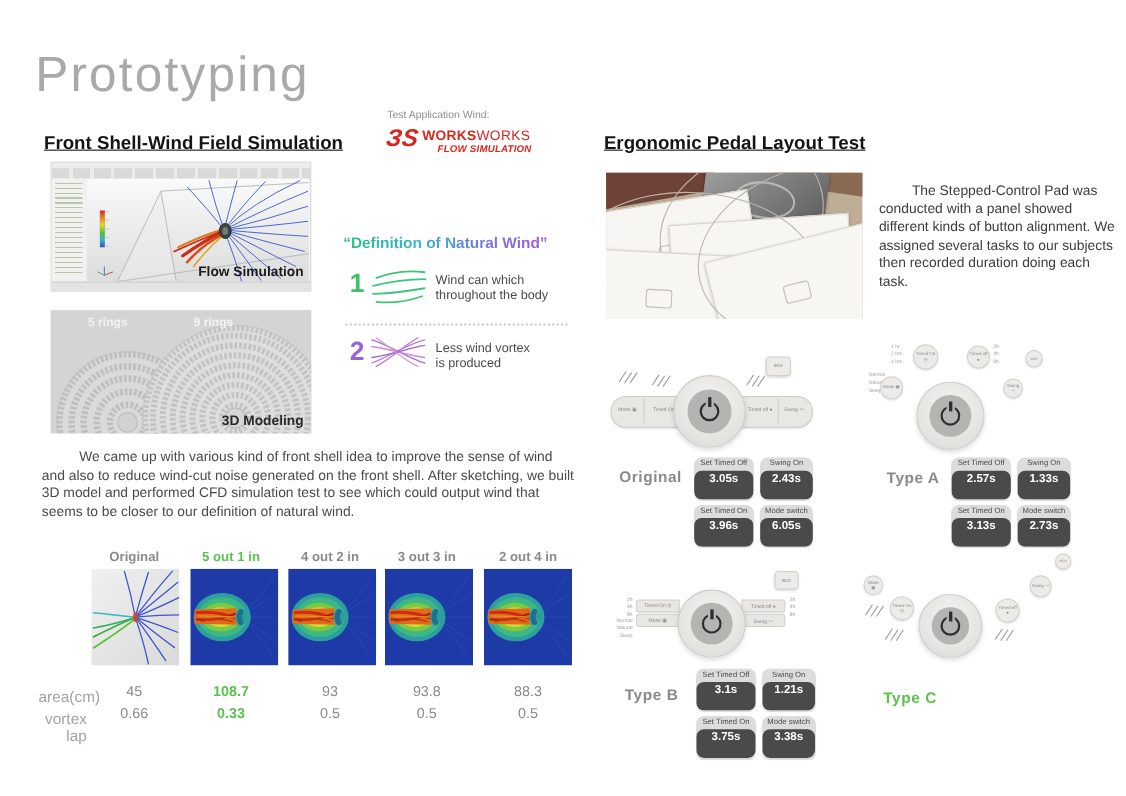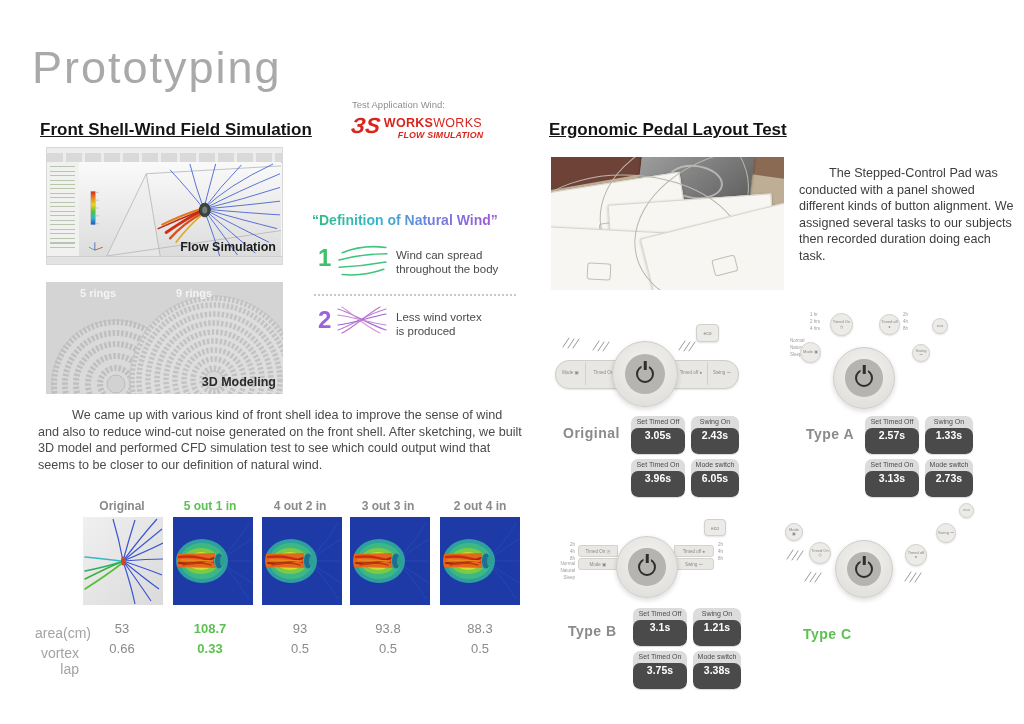--- a/index.html
+++ b/index.html
@@ -247,21 +247,21 @@
     <div class="def-h">“Definition of Natural Wind”</div>
     <div class="def-num" style="left:6px;top:38px;color:#3fc06a;">1</div>
     <svg class="def-ico" style="left:24px;top:36px;width:54px;height:38px;" viewBox="0 0 52 36">
       <g fill="none" stroke="#3fc47c" stroke-width="1.6" stroke-linecap="round">
         <path d="M6,10 Q26,2 48,5"></path>
           <path d="M3,17 Q26,11 49,11"></path>
         <path d="M3,24 Q26,23 48,19"></path>
           <path d="M6,31 Q26,33 46,26"></path>
       </g>
     </svg>
-    <div class="def-txt pre" style="left:84px;top:42px;">Wind can spread
+    <div class="def-txt pre" style="left:84px;top:42px;">Wind can which
 throughout the body</div>
     <div class="def-div"></div>
     <div class="def-num" style="left:6px;top:100px;color:#9a63d8;">2</div>
     <svg class="def-ico" style="left:24px;top:98px;width:52px;height:32px;" viewBox="0 0 52 30">
       <g fill="none" stroke-width="1.2" stroke-linecap="round">
         <path d="M2,4 C16,8 34,20 50,25" stroke="#a86fd8"></path>
           <path d="M2,25 C16,20 34,8 50,4" stroke="#b77fd8"></path>
         <path d="M2,10 C18,12 34,18 50,20" stroke="#c98ad8"></path>
           <path d="M2,20 C18,18 34,12 50,9" stroke="#9a63d8"></path>
         <path d="M6,2 C18,10 30,22 44,28" stroke="#d898d0"></path>
@@ -310,21 +310,21 @@
         <use href="#cfd"></use>
       </svg>
     <svg class="thumb" style="left:315px;">
         <use href="#cfd"></use>
       </svg>
     <svg class="thumb" style="left:405px;">
         <use href="#cfd"></use>
       </svg>
 
     <div class="rowlab" style="top:128px;">area(cm)</div>
-    <div class="cell" style="left:45px;top:124px;">53</div>
+    <div class="cell" style="left:45px;top:124px;">45</div>
     <div class="cell hl" style="left:133px;top:124px;">108.7</div>
     <div class="cell" style="left:223px;top:124px;">93</div>
     <div class="cell" style="left:311px;top:124px;">93.8</div>
     <div class="cell" style="left:403px;top:124px;">88.3</div>
 
     <div class="rowlab" style="top:148px;">vortex lap</div>
     <div class="cell" style="left:45px;top:144px;">0.66</div>
     <div class="cell hl" style="left:133px;top:144px;">0.33</div>
     <div class="cell" style="left:223px;top:144px;">0.5</div>
     <div class="cell" style="left:311px;top:144px;">0.5</div>

